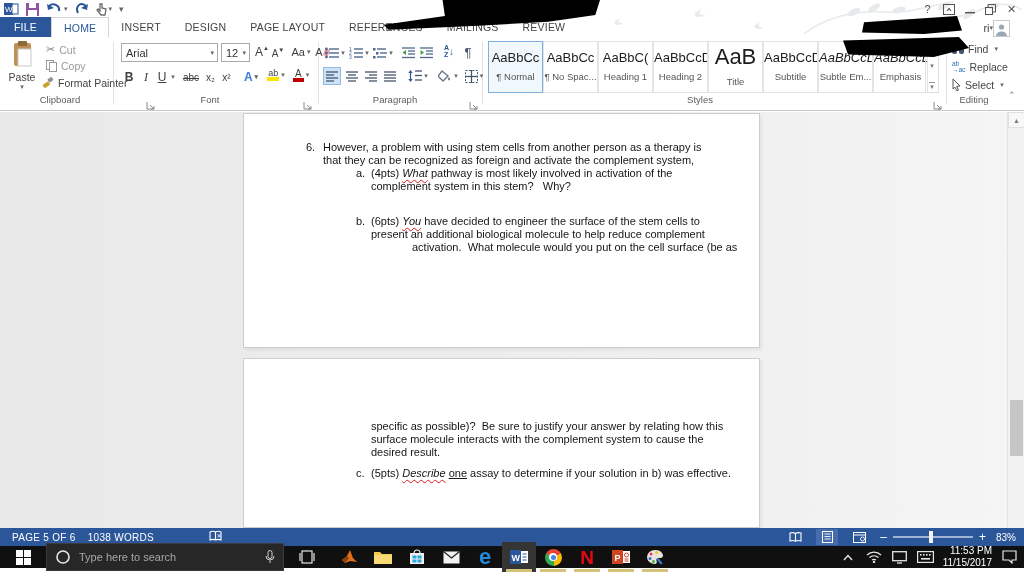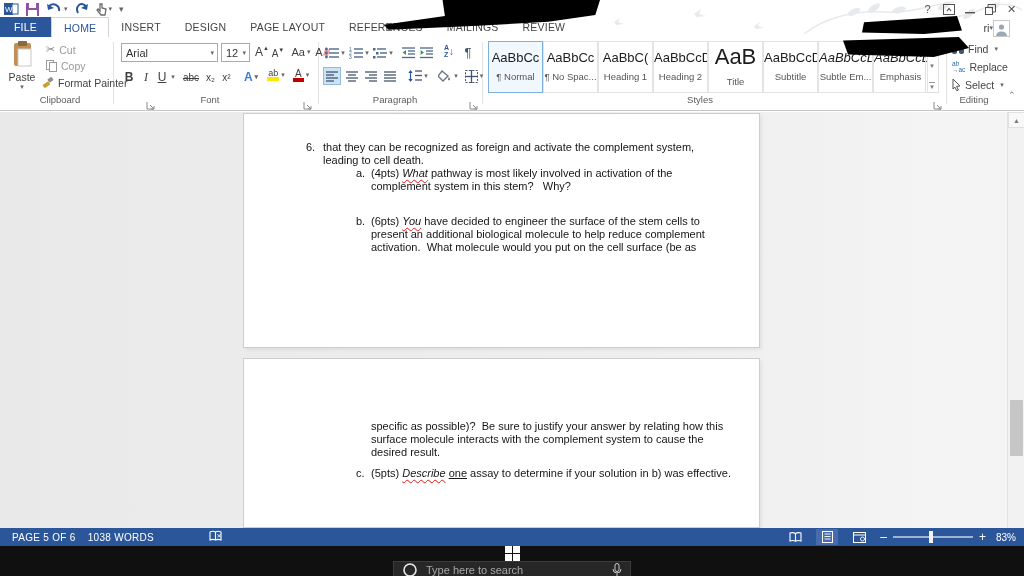--- a/index.html
+++ b/index.html
@@ -59,21 +59,21 @@
   #statusbar .sb-item { margin-left:12px; letter-spacing:.3px; }
   #sb-right { margin-left:auto; display:flex; align-items:center; gap:10px; margin-right:8px; }
   .viewbtn { width:22px; height:16px; display:flex; align-items:center; justify-content:center; }
   .viewbtn.on { background:#466cab; }
   #zoomslider { display:flex; align-items:center; gap:6px; }
   #zoomslider .track { position:relative; width:80px; height:2px; background:#9fb4d4; }
   #zoomslider .thumb { position:absolute; left:36px; top:-5px; width:4px; height:12px; background:#f2f2f2; }
   #zoomslider .zchar { font-size:12px; color:#fff; }
 
   
-  #taskbar { position:absolute; left:0; top:546px; width:1024px; height:30px; background:#101010; display:flex; align-items:center;flex-direction:column; }
+  #taskbar { position:absolute; left:0; top:546px; width:1024px; height:22px; background:#101010; display:flex; align-items:center; }
   #startbtn { width:46px; height:30px; display:flex; align-items:center; justify-content:center; }
   #searchbox { width:238px; height:28px; background:#272727; border:1px solid #3c3c3c; display:flex; align-items:center; }
   #searchbox .stext { font-size:11px; color:#a8a8a8; margin-left:8px; flex:1; }
   .tbicon { width:34px; height:30px; display:flex; align-items:center; justify-content:center; position:relative; }
   .tbicon.activeapp { background:#353535; }
   .runline { position:absolute; left:4px; right:4px; bottom:0; height:3px; background:#d3c27c; }
   #tray { margin-left:auto; display:flex; align-items:center; }
   #tray .tricon { width:26px; height:30px; display:flex; align-items:center; justify-content:center; color:#e6e6e6; }
   #clock { text-align:right; color:#fff; font-size:10px; line-height:12px; margin:0 4px; }
 
@@ -509,28 +509,28 @@
       <span class="caret">▾</span>
   </div>
   <div class="glabel" style="left:938px; width:72px;">Editing</div>
   <div class="abs" style="left:1008px; top:53px; font-size:9px; color:#777;">⌃</div>
 </div>
 
 <div id="docarea">
   <div class="page" id="page1" style="top: 1px; height: 235px;">
       <div style="padding-top: 27px;">
         <div class="docline" style="padding-left: 79px;"><span class="marker" style="left: 62px;">6.</span></div>
+        <div class="docline" style="padding-left: 79px;"><span>However, a problem with using stem cells from another person as a therapy is</span></div>
         <div class="docline" style="padding-left: 79px;"><span>that they can be recognized as foreign and activate the complement system,</span></div>
-        <div class="docline" style="padding-left: 79px;"><span>leading to cell death.</span></div>
         <div class="docline" style="padding-left: 127px;"><span class="marker" style="left: 112px;">a.</span><span>(4pts) </span><span class="sp">What</span><span> pathway is most likely involved in activation of the</span></div>
         <div class="docline" style="padding-left: 127px;"><span>complement system in this stem?   Why?</span></div>
         <div style="height: 22px;"></div>
         <div class="docline" style="padding-left: 127px;"><span class="marker" style="left: 112px;">b.</span><span>(6pts) </span><span class="sp">You</span><span> have decided to engineer the surface of the stem cells to</span></div>
         <div class="docline" style="padding-left: 127px;"><span>present an additional biological molecule to help reduce complement</span></div>
-        <div class="docline" style="padding-left: 127px;"><span>activation.  What molecule would you put on the cell surface (be as</span></div>
+        <div class="docline" style="padding-left: 127px; margin-left: 41px;"><span>activation.  What molecule would you put on the cell surface (be as</span></div>
       </div>
     </div>
   <div class="page" id="page2" style="top: 246px; height: 170px;">
       <div style="padding-top: 61px;">
         <div class="docline" style="padding-left: 127px;"><span>specific as possible)?  Be sure to justify your answer by relating how this</span></div>
         <div class="docline" style="padding-left: 127px;"><span>surface molecule interacts with the complement system to cause the</span></div>
         <div class="docline" style="padding-left: 127px;"><span>desired result.</span></div>
         <div style="height: 8px;"></div>
         <div class="docline" style="padding-left: 127px;"><span class="marker" style="left: 112px;">c.</span><span>(5pts) </span><span class="sp">Describe</span><span> </span><span class="ul">one</span><span> assay to determine if your solution in b) was effective.</span></div>
       </div>

